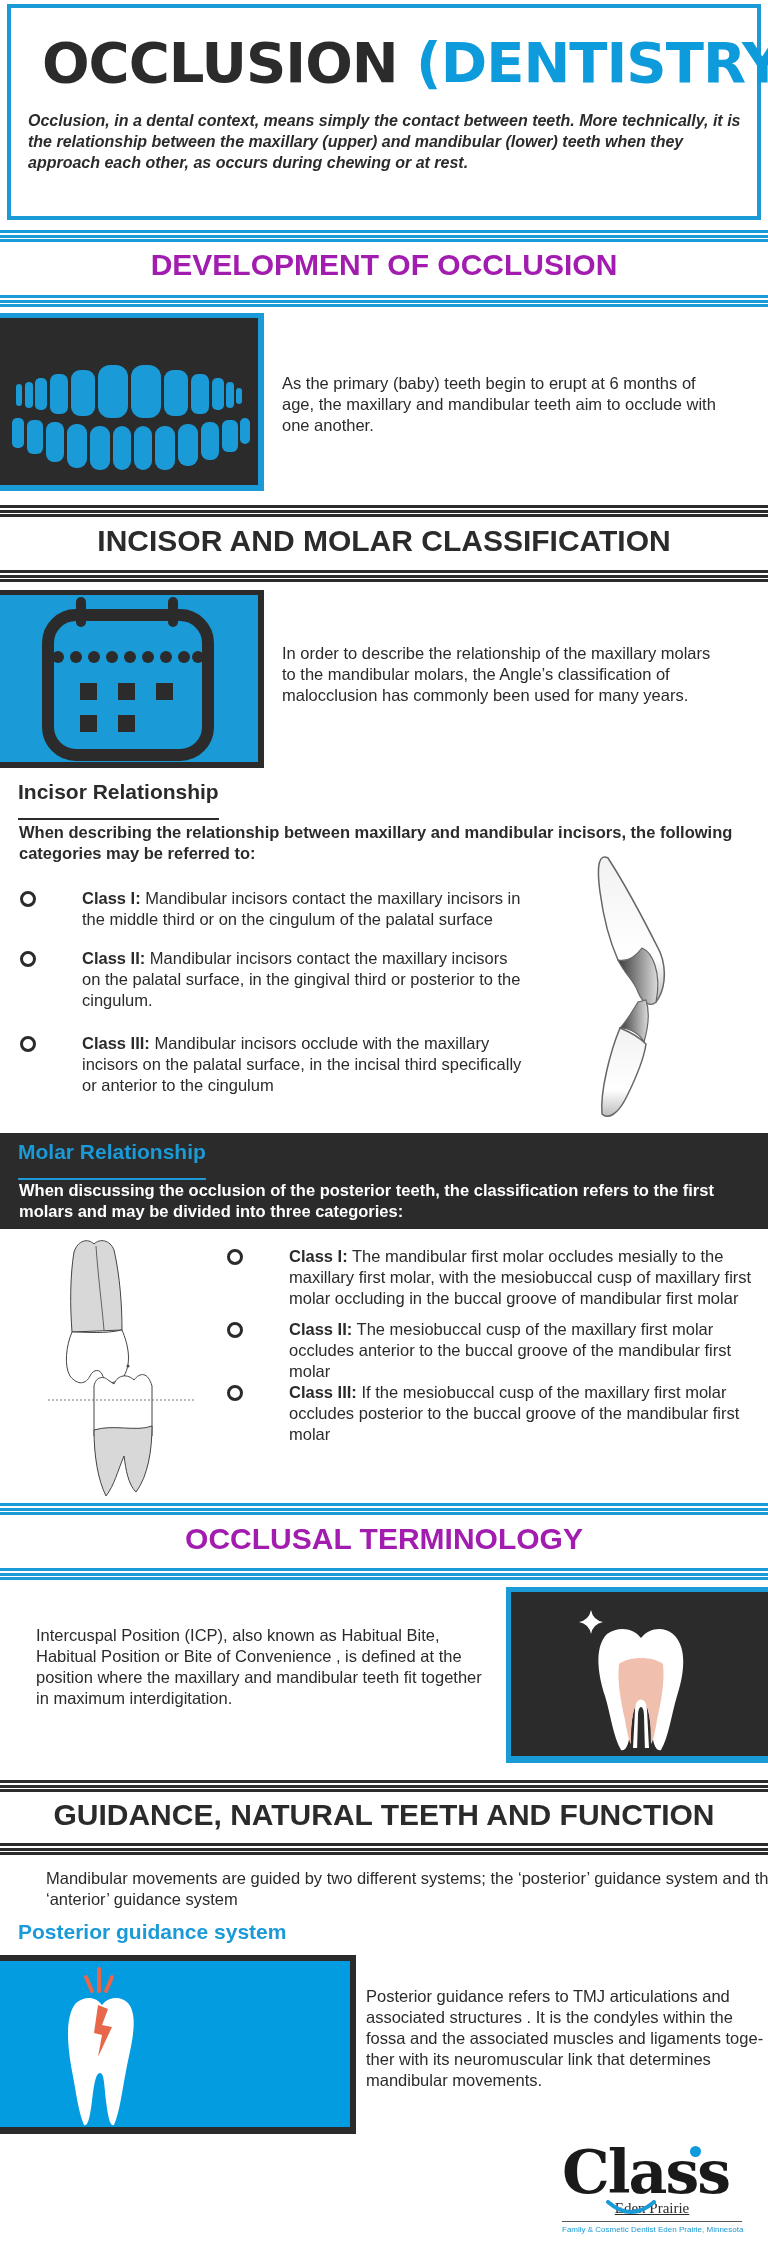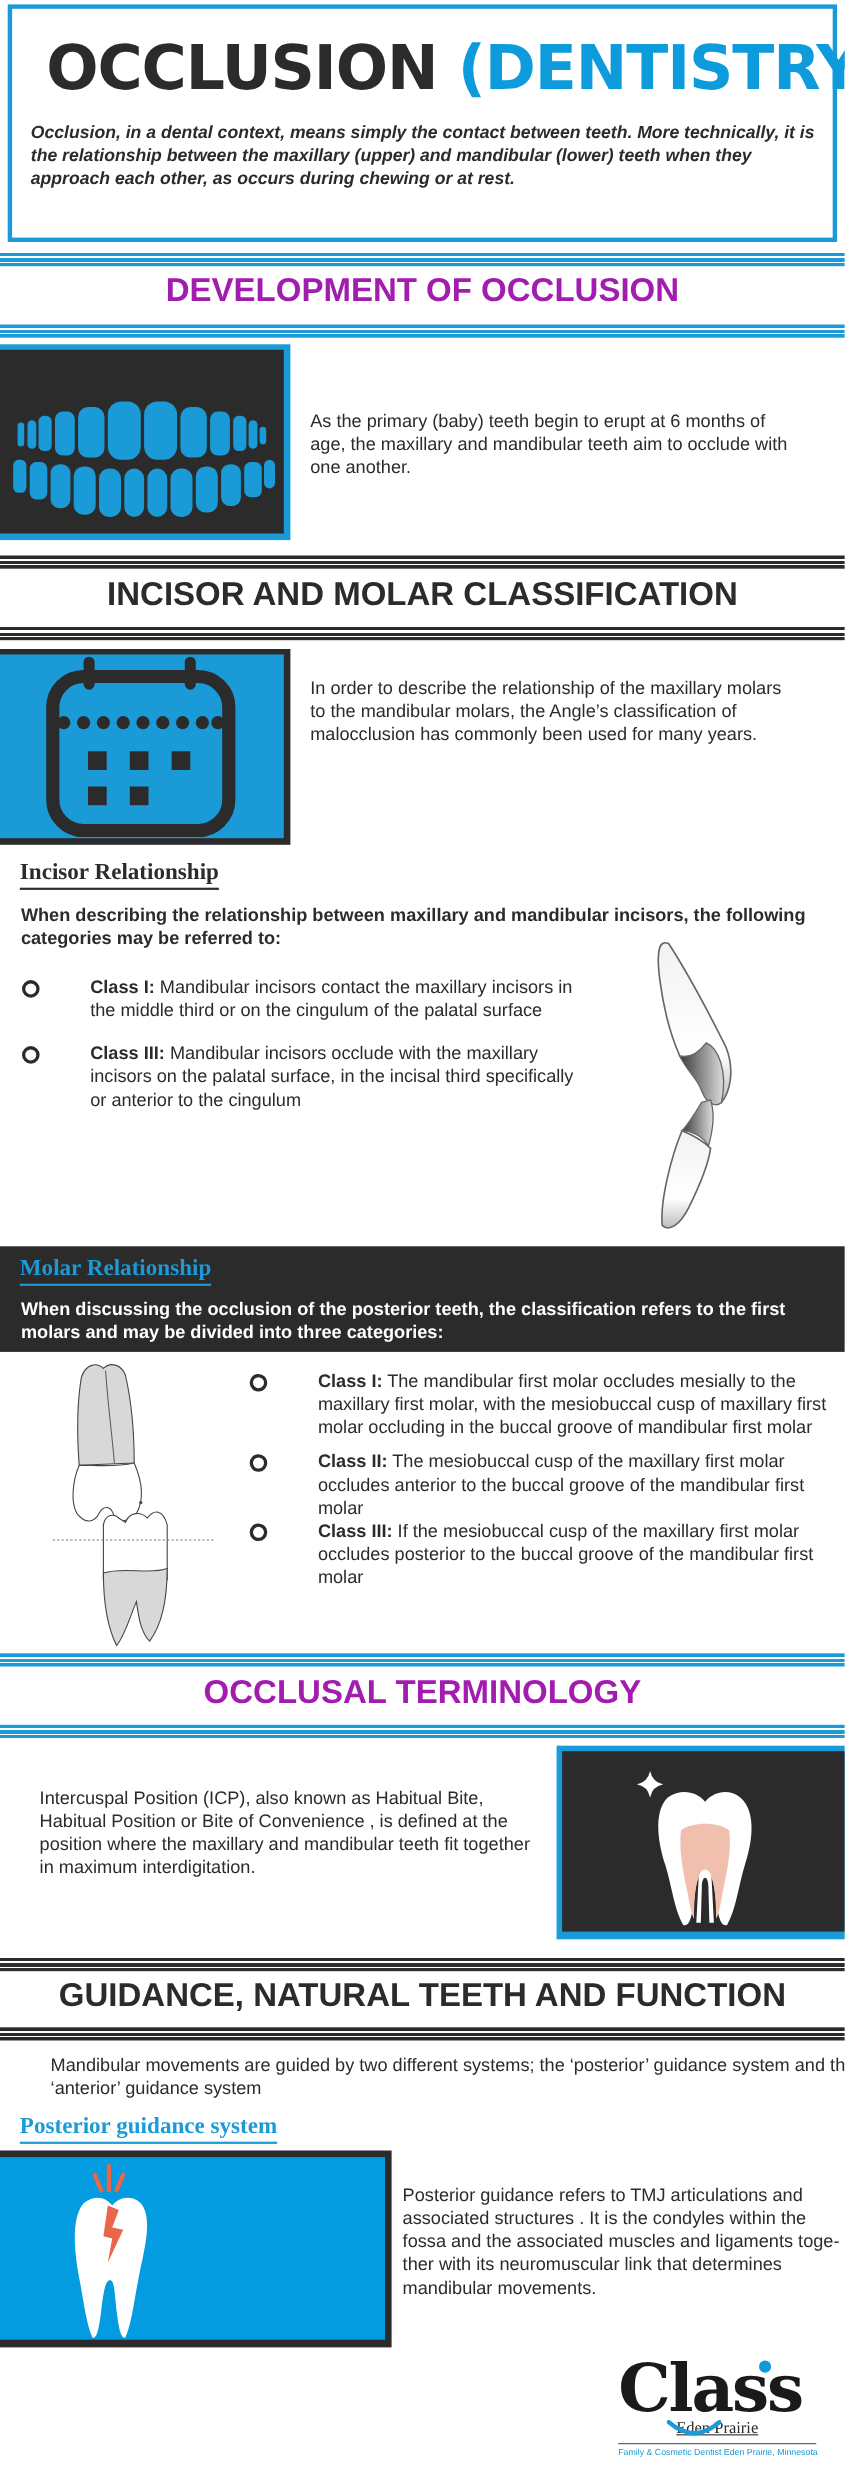--- a/index.html
+++ b/index.html
@@ -25,21 +25,21 @@
 
   .body-text { font-size: 16.5px; line-height: 21px; color: #2b2b2b; font-family: "Liberation Sans", sans-serif; }
 
   
   .img-box { overflow: hidden; }
   .teeth-box { left: 0; top: 313px; width: 264px; height: 178px; background: #1a9ad6; }
   .teeth-inner { position: absolute; left: 0; top: 5px; width: 258px; height: 167px; background: #2b2b2b; }
   .cal-box { left: 0; top: 590px; width: 264px; height: 178px; background: #2b2b2b; }
   .cal-inner { position: absolute; left: 0; top: 5px; width: 258px; height: 167px; background: #1a9ad6; }
 
-  .sub-heading { font-size: 21px; font-weight: bold; padding-bottom: 2px; border-bottom: 2px solid currentColor; display: inline-block; font-family: Liberation Serif, serif; }
+  .sub-heading { font-size: 21px; font-weight: bold; padding-bottom: 14px; border-bottom: 2px solid currentColor; display: inline-block; font-family: Liberation Sans, sans-serif; }
   .bold-intro { font-size: 16.5px; font-weight: bold; line-height: 21px; font-family: "Liberation Sans", sans-serif; }
 
   .bullet-item { display: flex; align-items: flex-start; font-size: 16.5px; line-height: 21px; font-family: "Liberation Sans", sans-serif; gap: 32px; }
   .bullet-ring { flex: 0 0 auto; width: 16px; height: 16px; border: 3px solid #2b2b2b; border-radius: 50%; margin-top: 3px; margin-right: 14px; }
   .bullet-item b { font-weight: bold; }
 
   .molar-band { left: 0; top: 1133px; width: 768px; height: 96px; background: #2b2b2b; }
 
   .tooth-box { left: 506px; top: 1587px; width: 262px; height: 176px; background: #1a9ad6; }
   .tooth-inner { position: absolute; left: 5px; top: 5px; width: 257px; height: 164px; background: #2b2b2b; }
@@ -126,31 +126,35 @@
           <circle cx="198" cy="62" r="6"></circle>
         <rect x="80" y="88" width="17" height="17"></rect>
           <rect x="118" y="88" width="17" height="17"></rect>
           <rect x="156" y="88" width="17" height="17"></rect>
         <rect x="80" y="120" width="17" height="17"></rect>
           <rect x="118" y="120" width="17" height="17"></rect>
       </g>
     </svg>
   </div>
 </div>
-<div class="abs body-text" style="left:282px; top:616px; width:440px;">In order to describe the relationship of the maxillary molars to the mandibular molars, the Angle’s classification of malocclusion has commonly been used for many years.</div>
+<div class="abs body-text" style="left:282px; top:643px; width:440px;">In order to describe the relationship of the maxillary molars to the mandibular molars, the Angle’s classification of malocclusion has commonly been used for many years.</div>
 
 <div class="abs" style="left:18px; top:780px;">
   <span class="sub-heading" style="color:#2b2b2b;">Incisor Relationship</span>
 </div>
 <div class="abs bold-intro" style="left:19px; top:822px; width:740px; color:#2b2b2b;">When describing the relationship between maxillary and mandibular incisors, the following categories may be referred to:</div>
 
 <div class="abs" style="left:20px; top:888px; width:510px;">
   <div class="bullet-item" style="margin-bottom:18px;">
     <span class="bullet-ring"></span>
     <span><b>Class I:</b><span> Mandibular incisors contact the maxillary incisors in the middle third or on the cingulum of the palatal surface</span></span>
+  </div>
+  <div class="bullet-item" style="margin-bottom:22px;">
+    <span class="bullet-ring"></span>
+    <span><b>Class II:</b><span> Mandibular incisors contact the maxillary incisors on the palatal surface, in the gingival third or posterior to the cingulum.</span></span>
   </div>
   <div class="bullet-item">
     <span class="bullet-ring"></span>
     <span><b>Class III:</b><span> Mandibular incisors occlude with the maxillary incisors on the palatal surface, in the incisal third specifically or anterior to the cingulum</span></span>
   </div>
 </div>
 
 <svg class="abs" style="left:590px; top:852px;" width="90" height="270" viewBox="0 0 90 270">
   <defs>
     <linearGradient id="g1" x1="0" y1="0" x2="0" y2="1">

